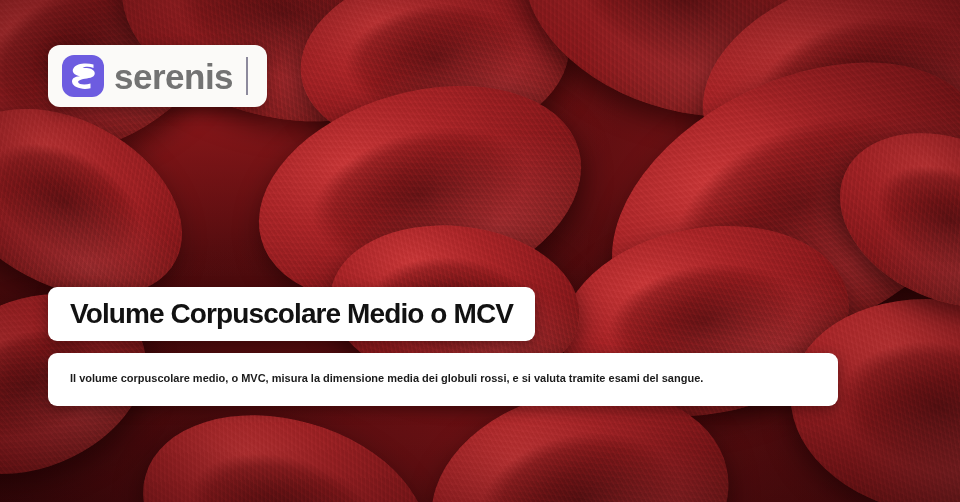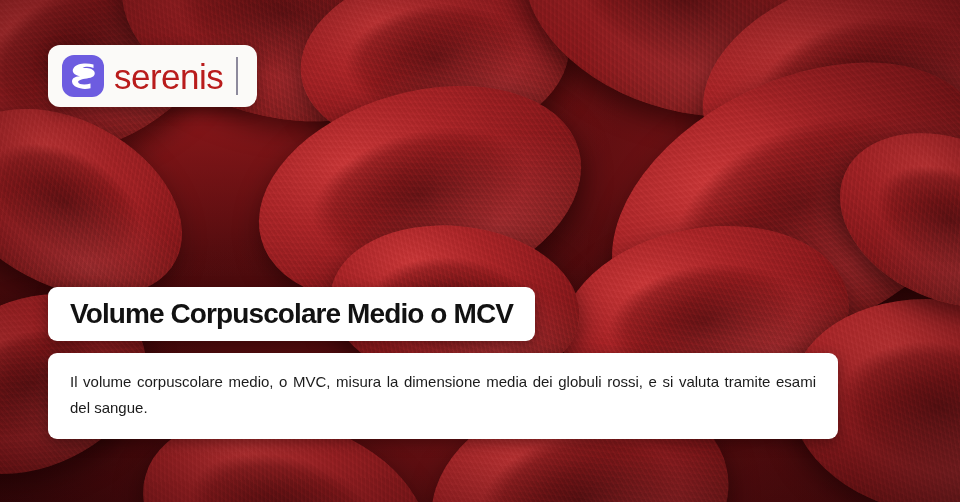--- a/index.html
+++ b/index.html
@@ -91,23 +91,23 @@
     box-shadow: 0 4px 14px rgba(20,0,2,.38);
   }
   .logo-mark {
     width: 42px;
     height: 42px;
     flex: 0 0 42px;
     display: block;
   }
   .logo-word {
     font-size: 35px;
-    font-weight: 400;
+    font-weight: 700;
     letter-spacing: -.5px;
-    color: #b91c1c;
+    color: #737373;
     line-height: 1;
     white-space: nowrap;
   }
   .logo-divider {
     width: 2px;
     height: 38px;
     background: #8d8a9c;
     flex: 0 0 2px;
     margin: 0 3px;
   }
@@ -149,22 +149,22 @@
     left: 48px;
     top: 353px;
     width: 790px;
     box-sizing: border-box;
     padding: 16px 22px 18px 22px;
     background: #ffffff;
     border-radius: 9px;
     box-shadow: 0 4px 14px rgba(20,0,2,.40);
   }
   .desc-text {
-    font-size: 15px;
-    font-weight: 400;
+    font-size: 11px;
+    font-weight: 700;
     line-height: 1.72;
     color: #1b1b1b;
     text-align: justify;
     margin: 0;
   }
 </style>
 </head>
 <body>
 
 <div id="poster">

